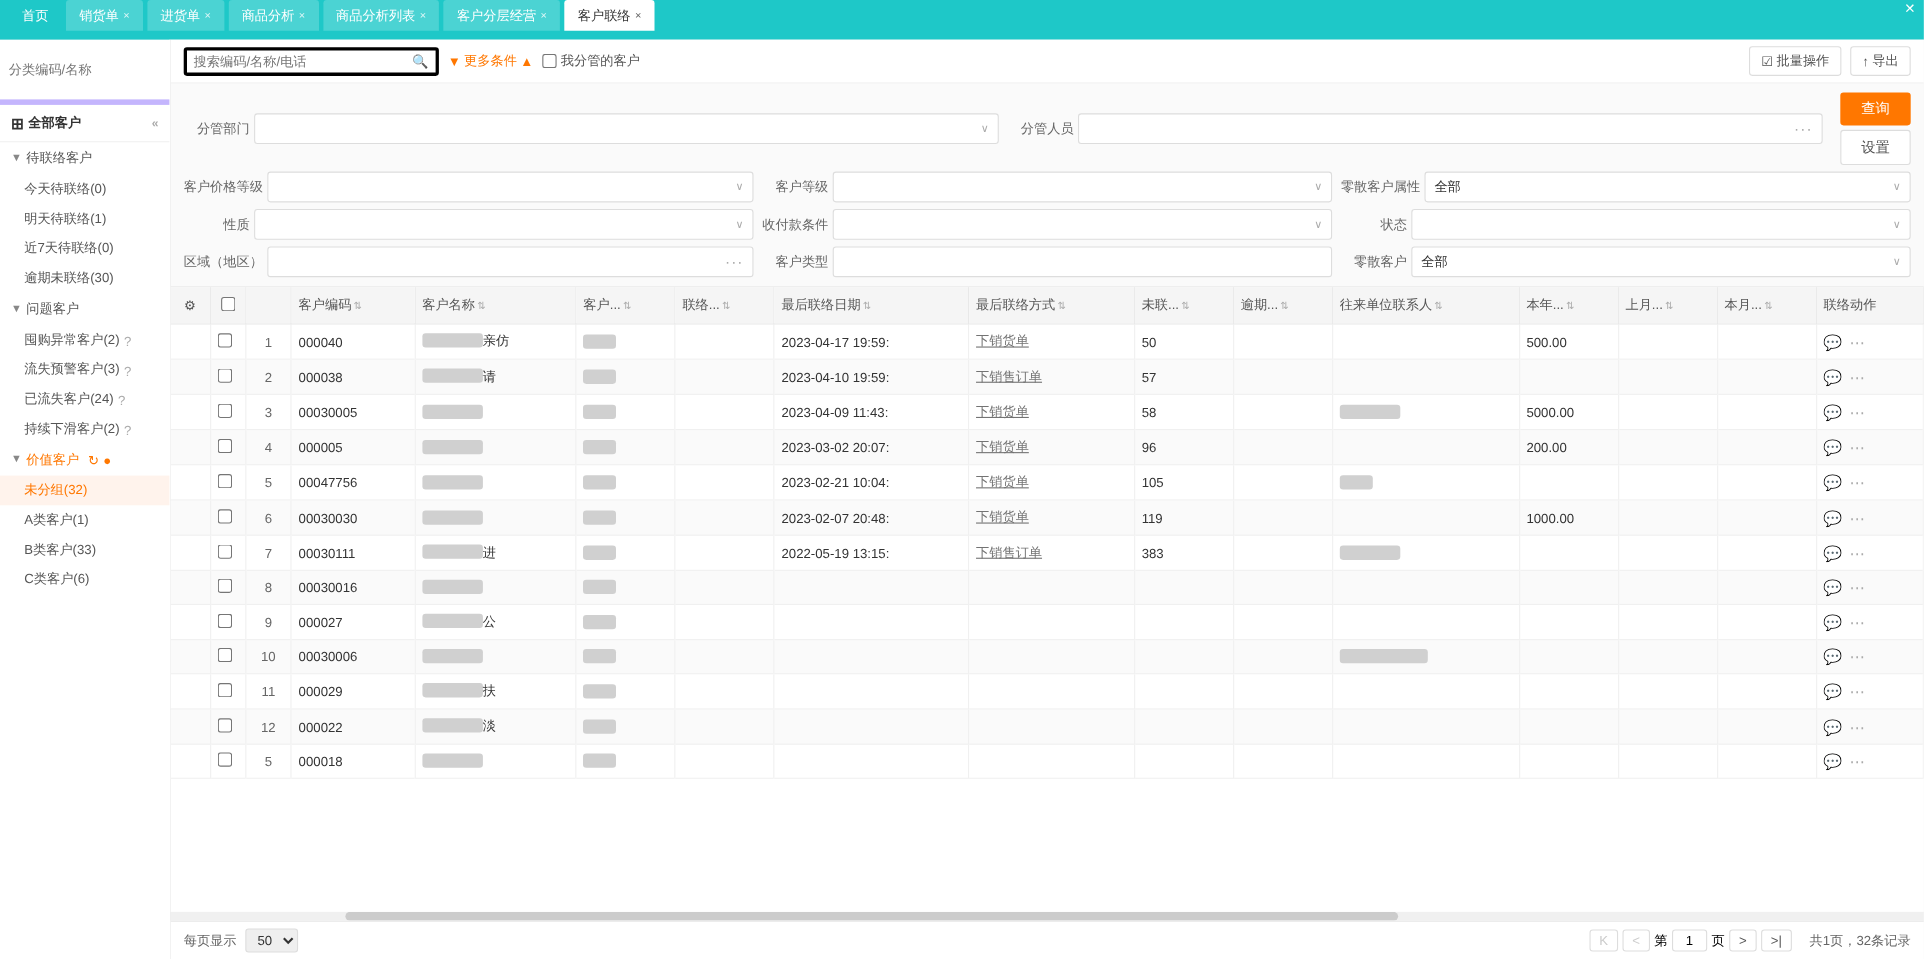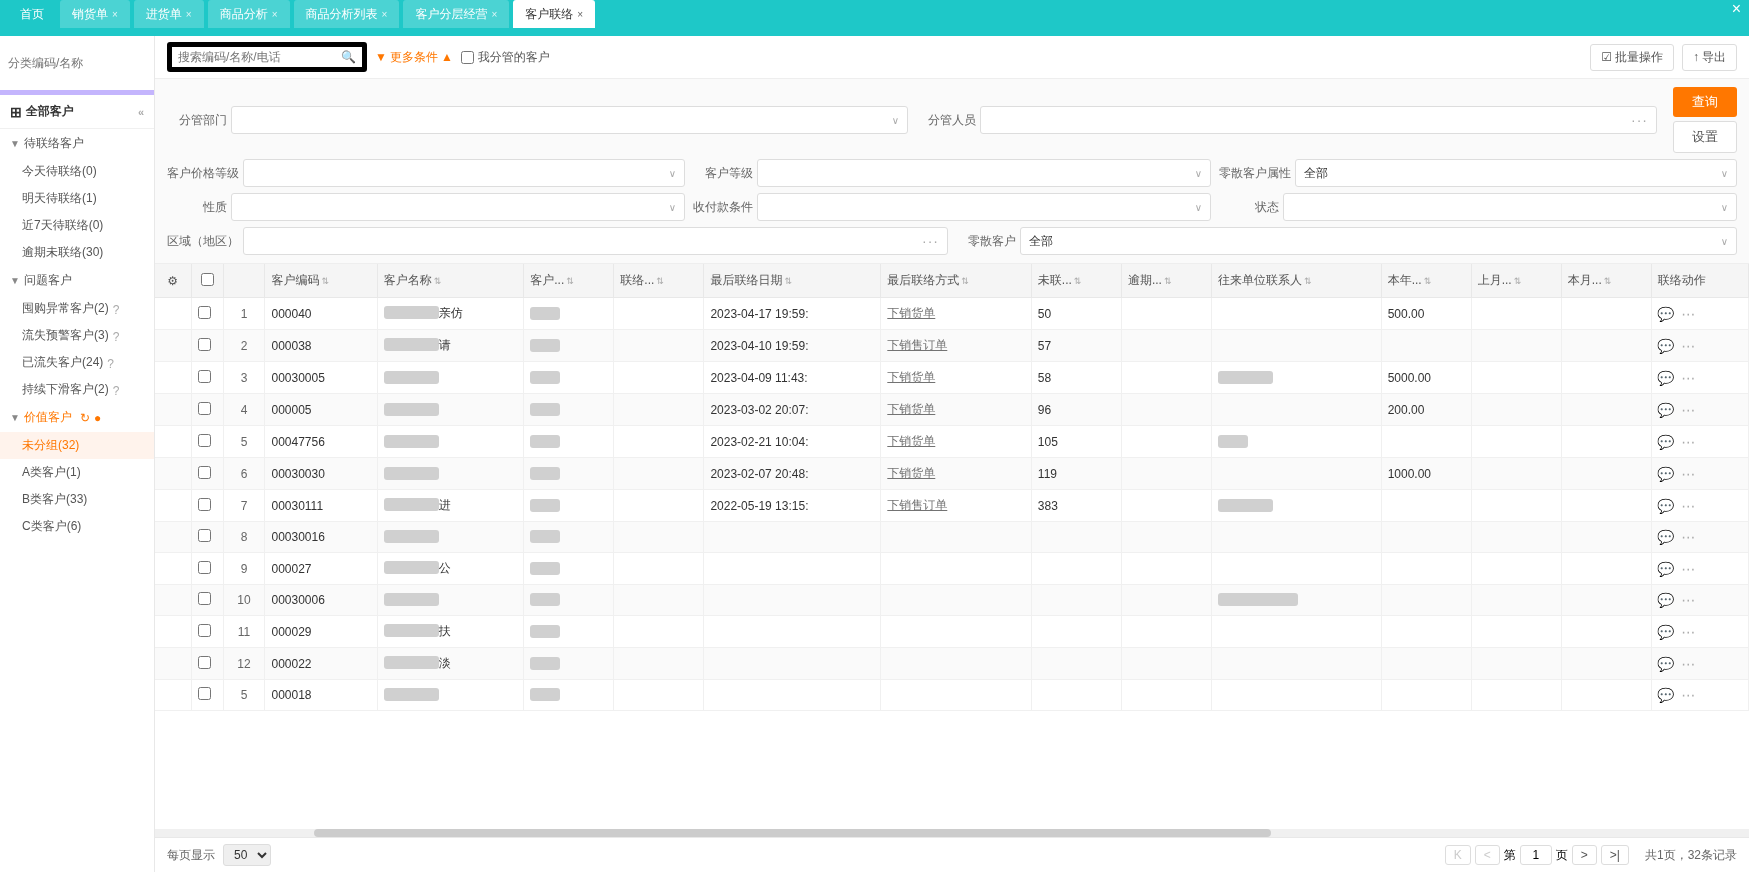--- a/index.html
+++ b/index.html
@@ -109,25 +109,25 @@
       background: #fff;
       padding: 6px 12px;
       display: flex;
       align-items: center;
       gap: 8px;
       border-bottom: 1px solid #eee;
     }
     .filter-search {
       display: flex;
       align-items: flex-end;
-      border: 5px solid #000000;
+      border: 3px solid #000000;
       border-radius: 3px;
       padding: 3px 6px;
       gap: 4px;
-      width: 200px;
+      width: 232px;
     }
     .filter-search input {
       border: none;
       outline: none;
       font-size: 12px;
       color: #999;
       width: 100%;
     }
     .more-conditions {
       display: flex;
@@ -552,20 +552,26 @@
 
       <div class="ext-filter-row">
         <div class="filter-field">
           <span class="filter-label">区域（地区）</span>
           <div class="filter-input" style="min-width:160px;">
             <span></span>
               <span class="dots">···</span>
           </div>
         </div>
         <div class="filter-field">
+          <span class="filter-label">客户类型</span>
+          <div class="filter-input" style="min-width:200px;">
+            <span></span>
+          </div>
+        </div>
+        <div class="filter-field">
           <span class="filter-label">零散客户</span>
           <div class="filter-input" style="min-width:200px;">
             <span>全部</span>
               <span class="chevron">∨</span>
           </div>
         </div>
       </div>
     </div>
 
     <div class="table-container">

